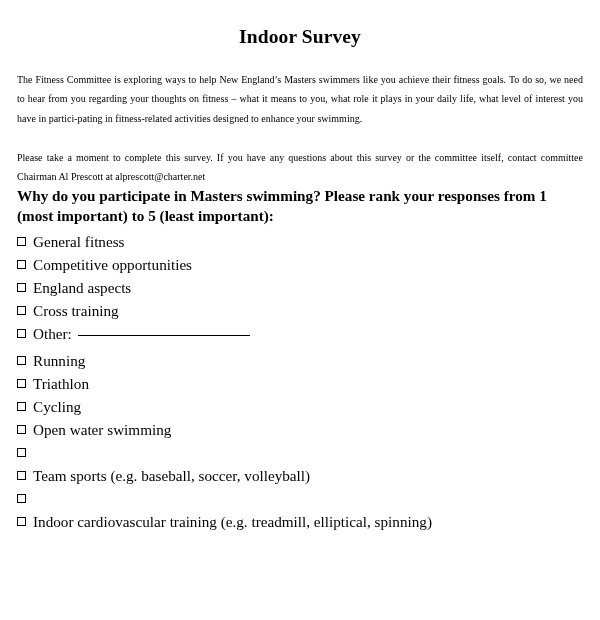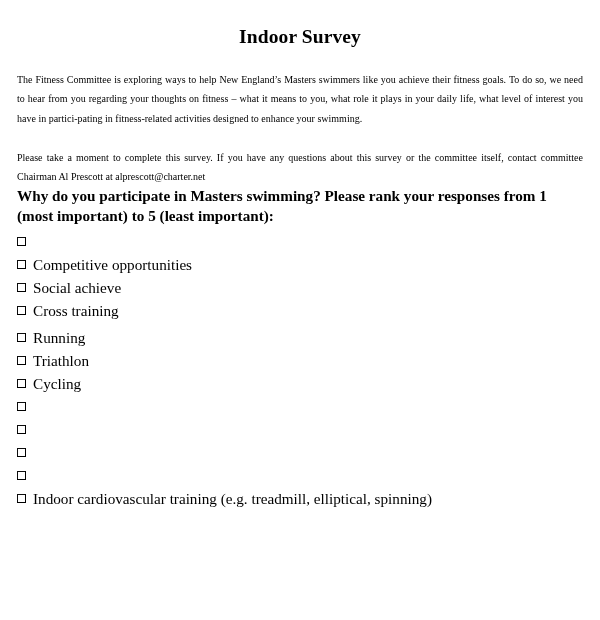--- a/index.html
+++ b/index.html
@@ -135,57 +135,67 @@
   <div class="intro-block">
     <p class="para">The Fitness Committee is exploring ways to help New England’s Masters swimmers like you achieve their fitness goals. To do so, we need to hear from you regarding your thoughts on fitness – what it means to you, what role it plays in your daily life, what level of interest you have in partici-pating in fitness-related activities designed to enhance your swimming.</p>
     <p class="para">Please take a moment to complete this survey. If you have any questions about this survey or the committee itself, contact committee Chairman Al Prescott at alprescott@charter.net</p>
   </div>
 
   <h2 class="question q1">Why do you participate in Masters swimming? Please rank your responses from 1 (most important) to 5 (least important):</h2>
 
   <ul class="checklist list1">
     <li class="check-item">
       <span class="checkbox"></span>
+      <span class="item-label">General fitness</span>
     </li>
     <li class="check-item">
       <span class="checkbox"></span>
       <span class="item-label">Competitive opportunities</span>
     </li>
     <li class="check-item">
       <span class="checkbox"></span>
-      <span class="item-label">Social achieve</span>
+      <span class="item-label">England aspects</span>
     </li>
     <li class="check-item">
       <span class="checkbox"></span>
       <span class="item-label">Cross training</span>
     </li>
+    <li class="check-item other-row">
+      <span class="checkbox"></span>
+      <span class="item-label">
+        <span>Other:</span>
+        <span class="write-in-rule"></span>
+      </span>
+    </li>
   </ul>
 
 
   <ul class="checklist list2">
     <li class="check-item">
       <span class="checkbox"></span>
       <span class="item-label">Running</span>
     </li>
     <li class="check-item">
       <span class="checkbox"></span>
       <span class="item-label">Triathlon</span>
     </li>
     <li class="check-item">
       <span class="checkbox"></span>
       <span class="item-label">Cycling</span>
     </li>
     <li class="check-item">
       <span class="checkbox"></span>
-    </li>
-    <li class="check-item">
-      <span class="checkbox"></span>
-    </li>
-    <li class="check-item">
-      <span class="checkbox"></span>
+      <span class="item-label">Open water swimming</span>
+    </li>
+    <li class="check-item">
+      <span class="checkbox"></span>
+    </li>
+    <li class="check-item">
+      <span class="checkbox"></span>
+      <span class="item-label">Team sports (e.g. baseball, soccer, volleyball)</span>
     </li>
     <li class="check-item">
       <span class="checkbox"></span>
     </li>
     <li class="check-item">
       <span class="checkbox"></span>
       <span class="item-label">Indoor cardiovascular training (e.g. treadmill, elliptical, spinning)</span>
     </li>
 
   </ul>

